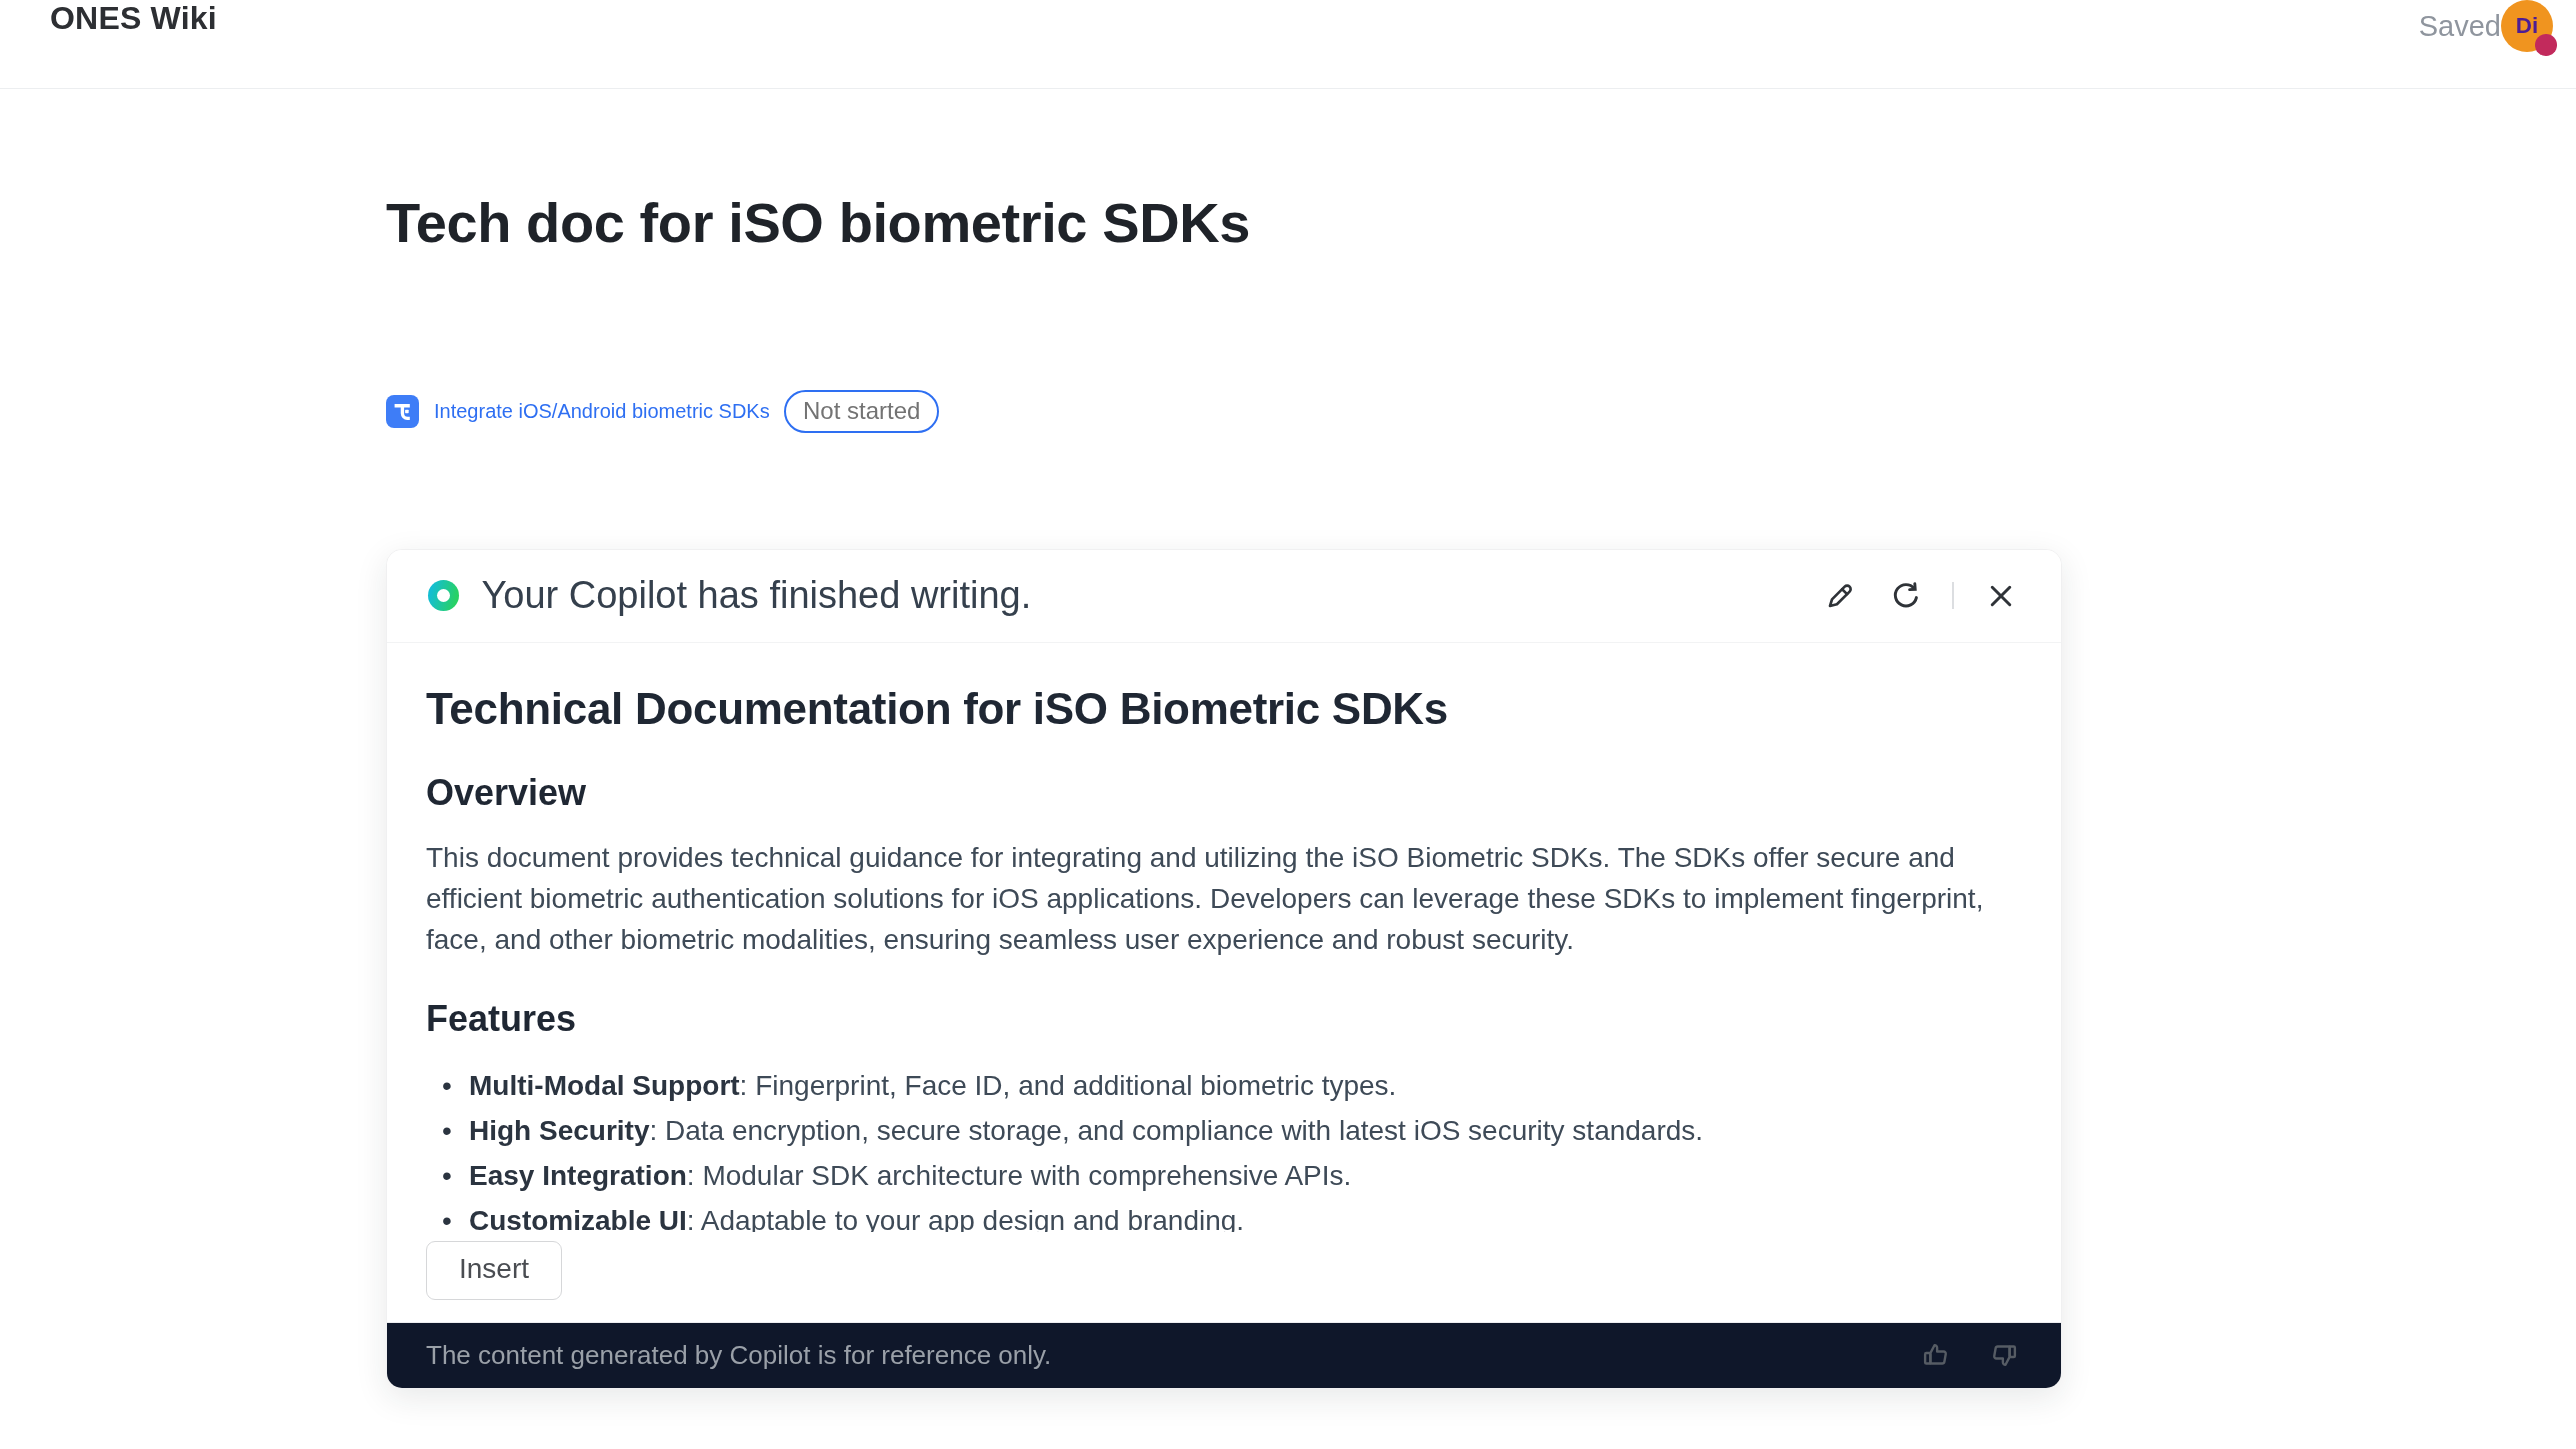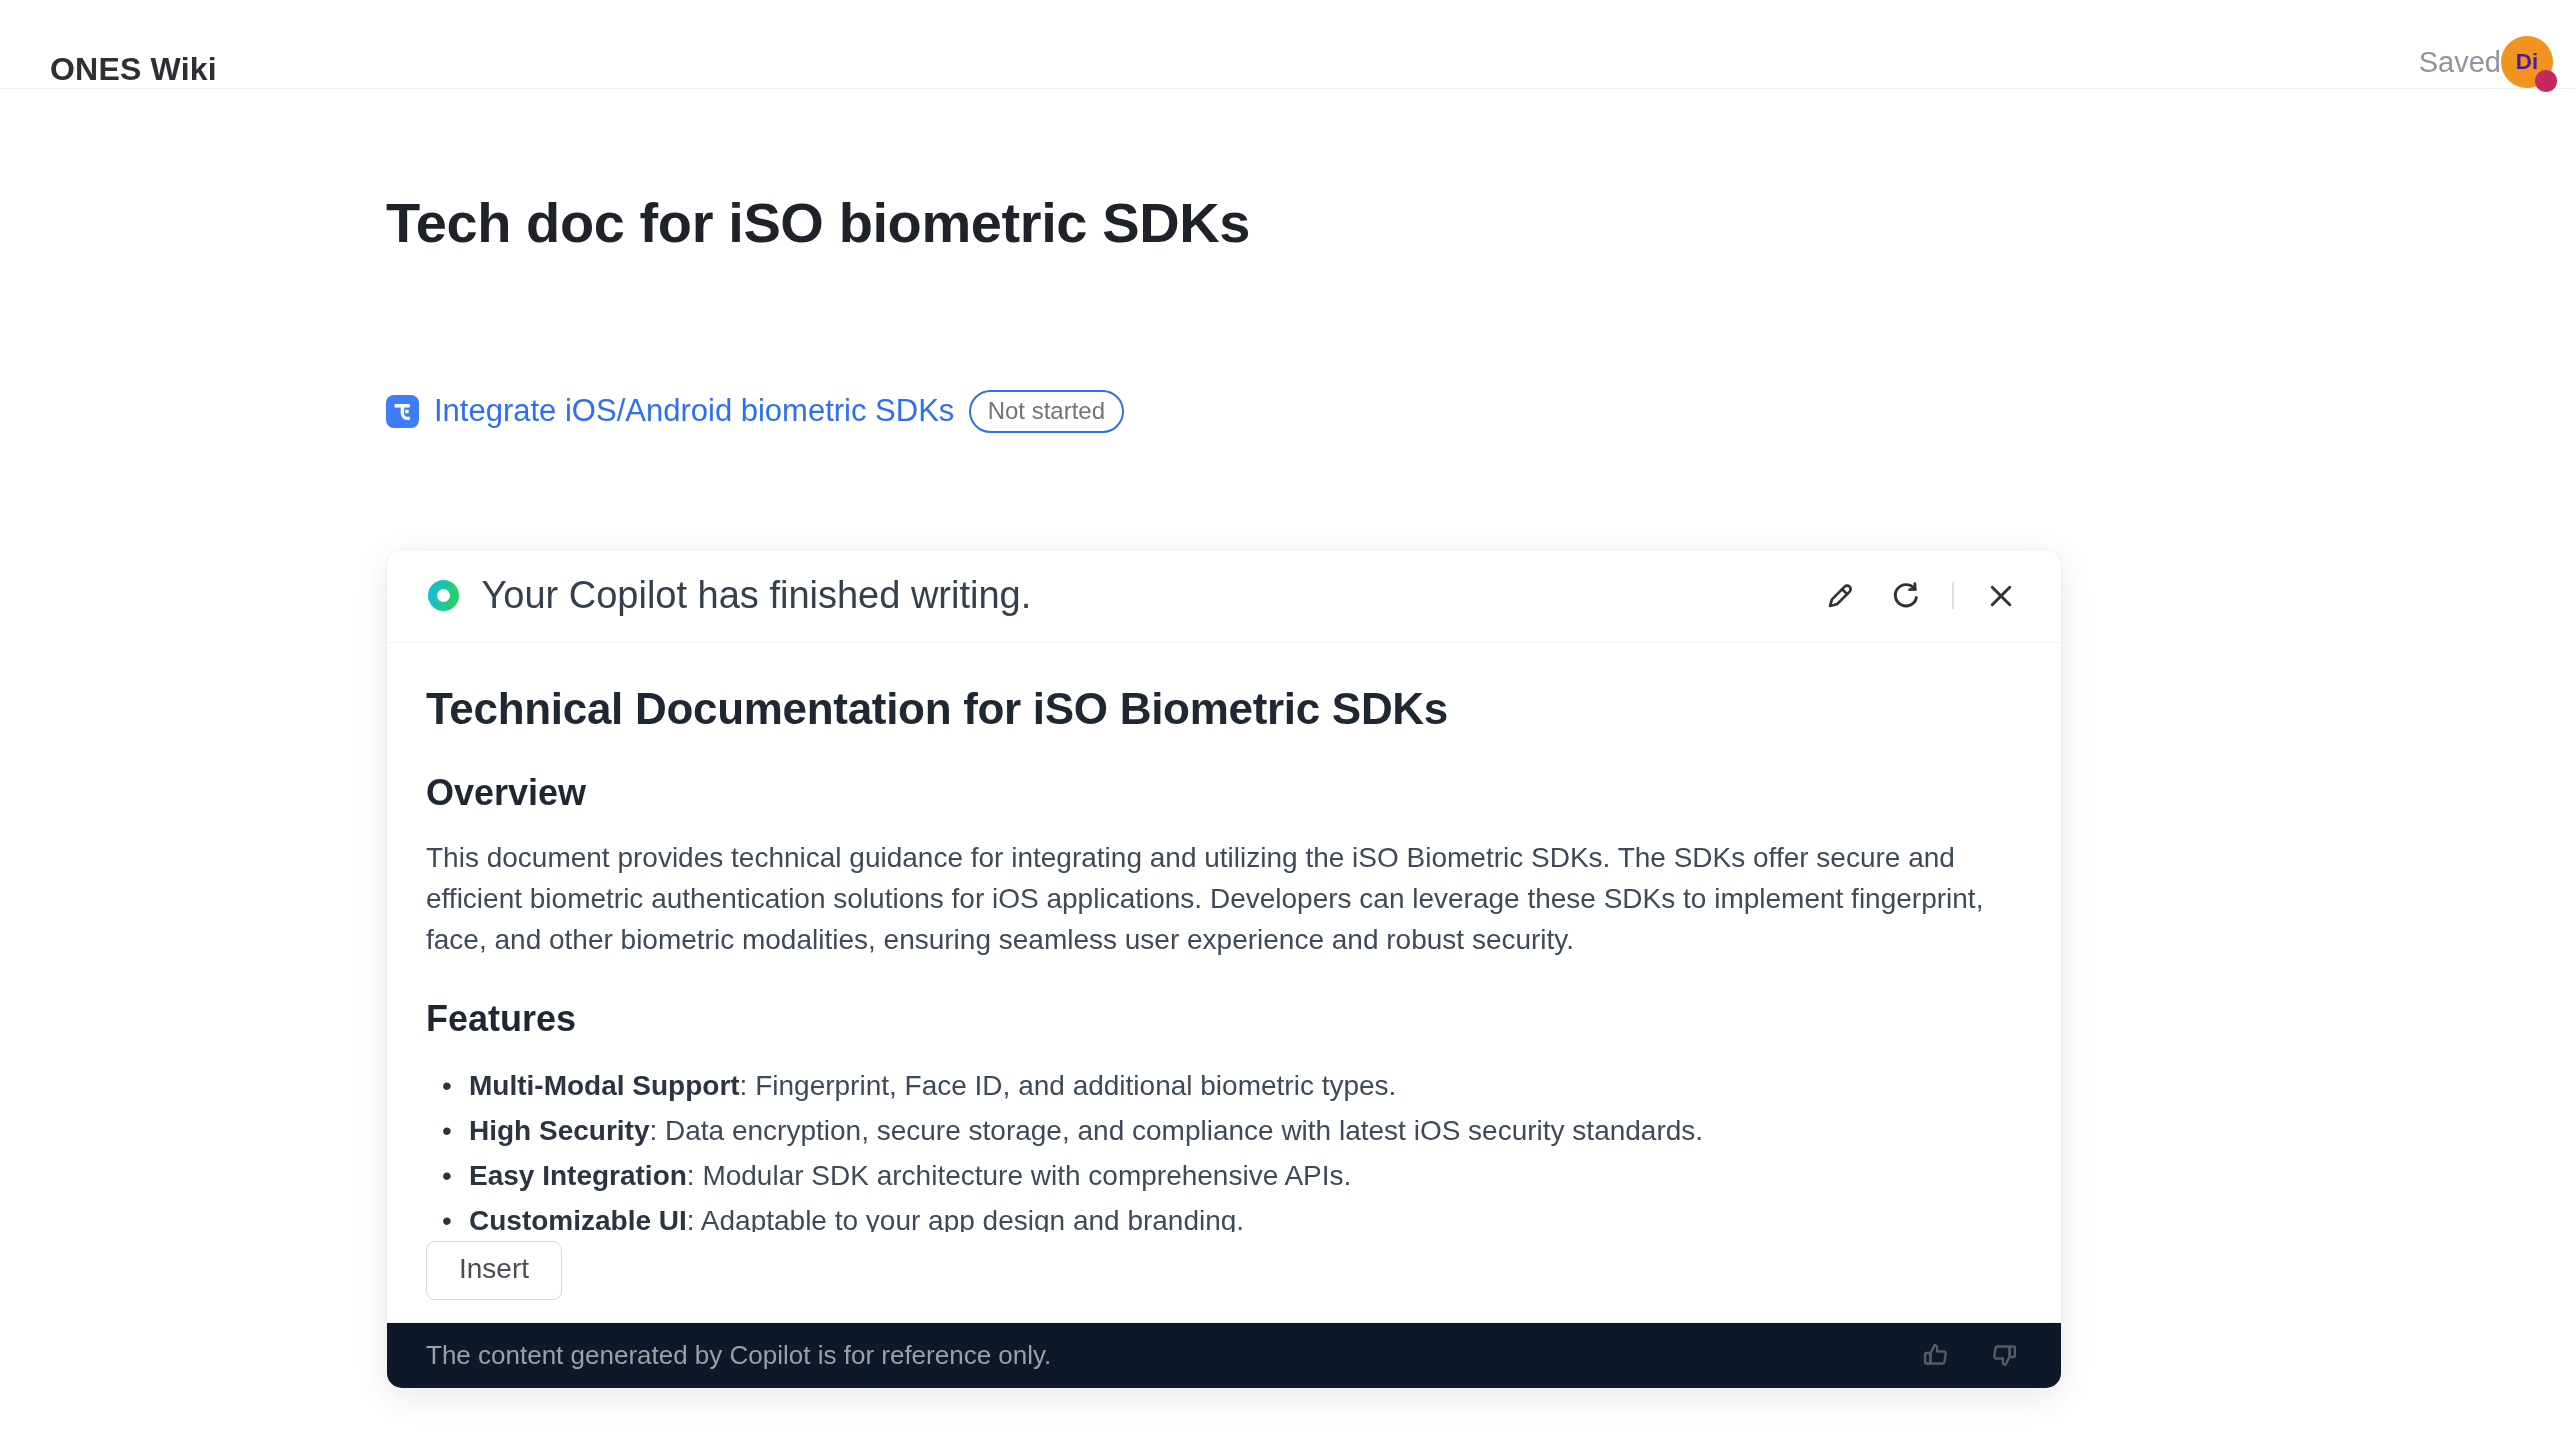--- a/index.html
+++ b/index.html
@@ -6,21 +6,21 @@
   html, body {
     width: 2576px; height: 1449px;
     background: #ffffff;
     font-family: "Liberation Sans", "DejaVu Sans", sans-serif;
     overflow: hidden;
   }
 
   
   .topbar {
     height: 89px; width: 100%;
-    display: flex; align-items: flex-end; justify-content: space-between;
+    display: flex; align-items: flex-start; justify-content: space-between;
     padding: 0 23px 0 50px;
     border-bottom: 1.8px solid #eceef0;
     background: #fff;
   }
   .topbar .app-title { font-size: 32px; font-weight: 700; color: #2d2f33; letter-spacing: 0.2px; }
   .topbar-right { display: flex; align-items: center; }
   .save-status { font-size: 29px; color: #8f959e; }
   .avatar-wrap { position: relative; width: 52px; height: 52px; }
   .avatar {
     width: 52px; height: 52px; border-radius: 50%;
@@ -46,21 +46,21 @@
 
   
   .task-row { margin-top: 134px; display: flex; align-items: center; }
   .task-icon {
     width: 33px; height: 33px; border-radius: 8px;
     background: #3e7df7; flex: 0 0 auto;
     display: flex; align-items: center; justify-content: center;
   }
   .task-link {
     margin-left: 15px;
-    font-size: 31px; color: #2e6ff2; cursor: pointer;
+    font-size: 20px; color: #2e6ff2; cursor: pointer;
   }
   .status-badge {
     margin-left: 14.3px;
     border: 2.2px solid #2e6ff2; border-radius: 21.5px;
     padding: 4.5px 17px 6.3px 17px;
     font-size: 24px; color: #737373; line-height: 1.15;
     cursor: pointer; background: #fff;
   }
 
   

